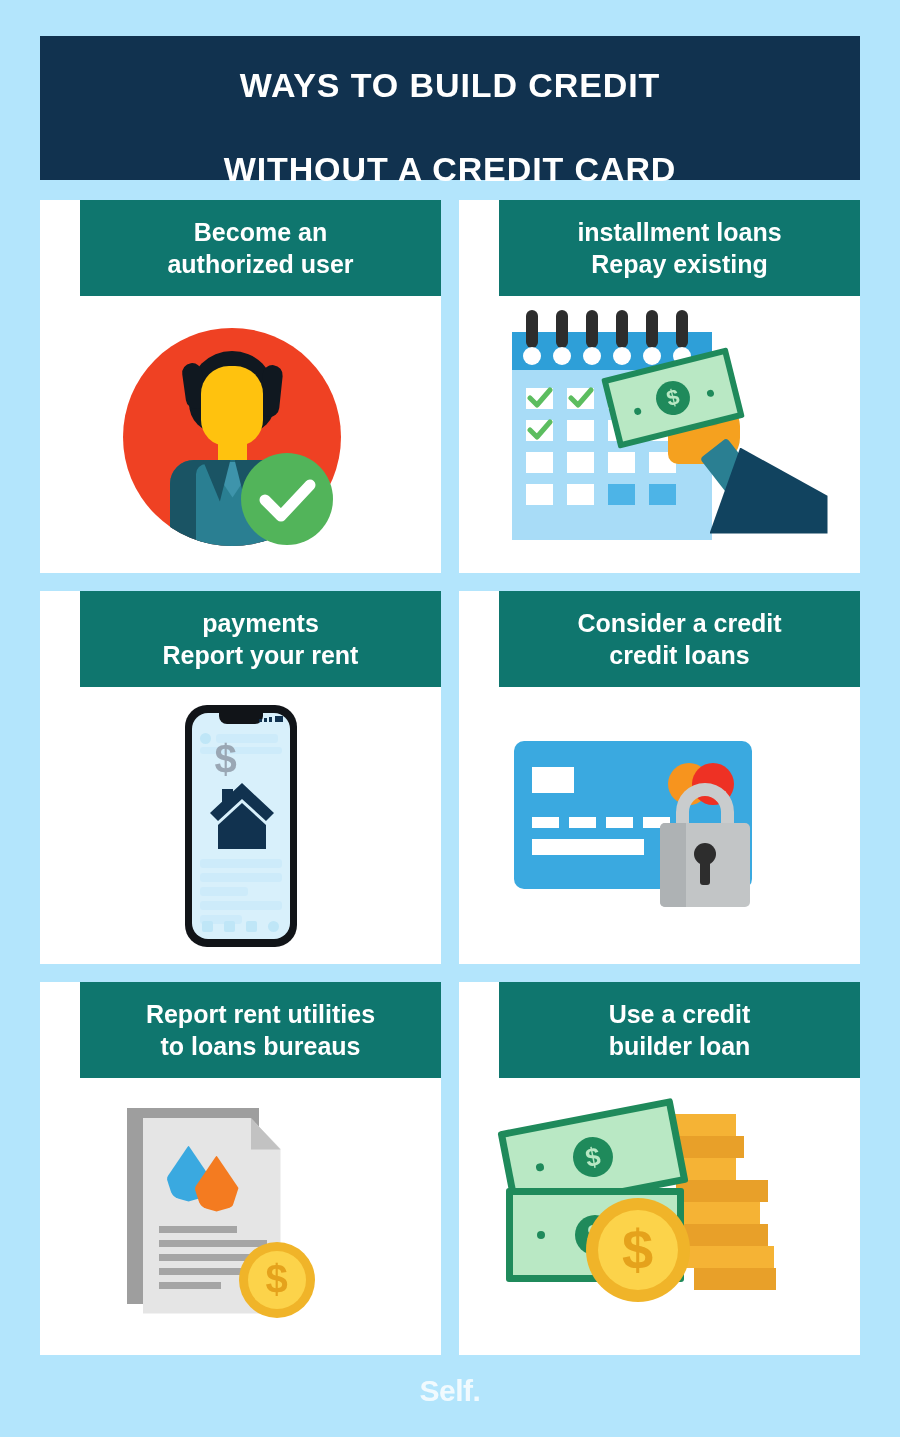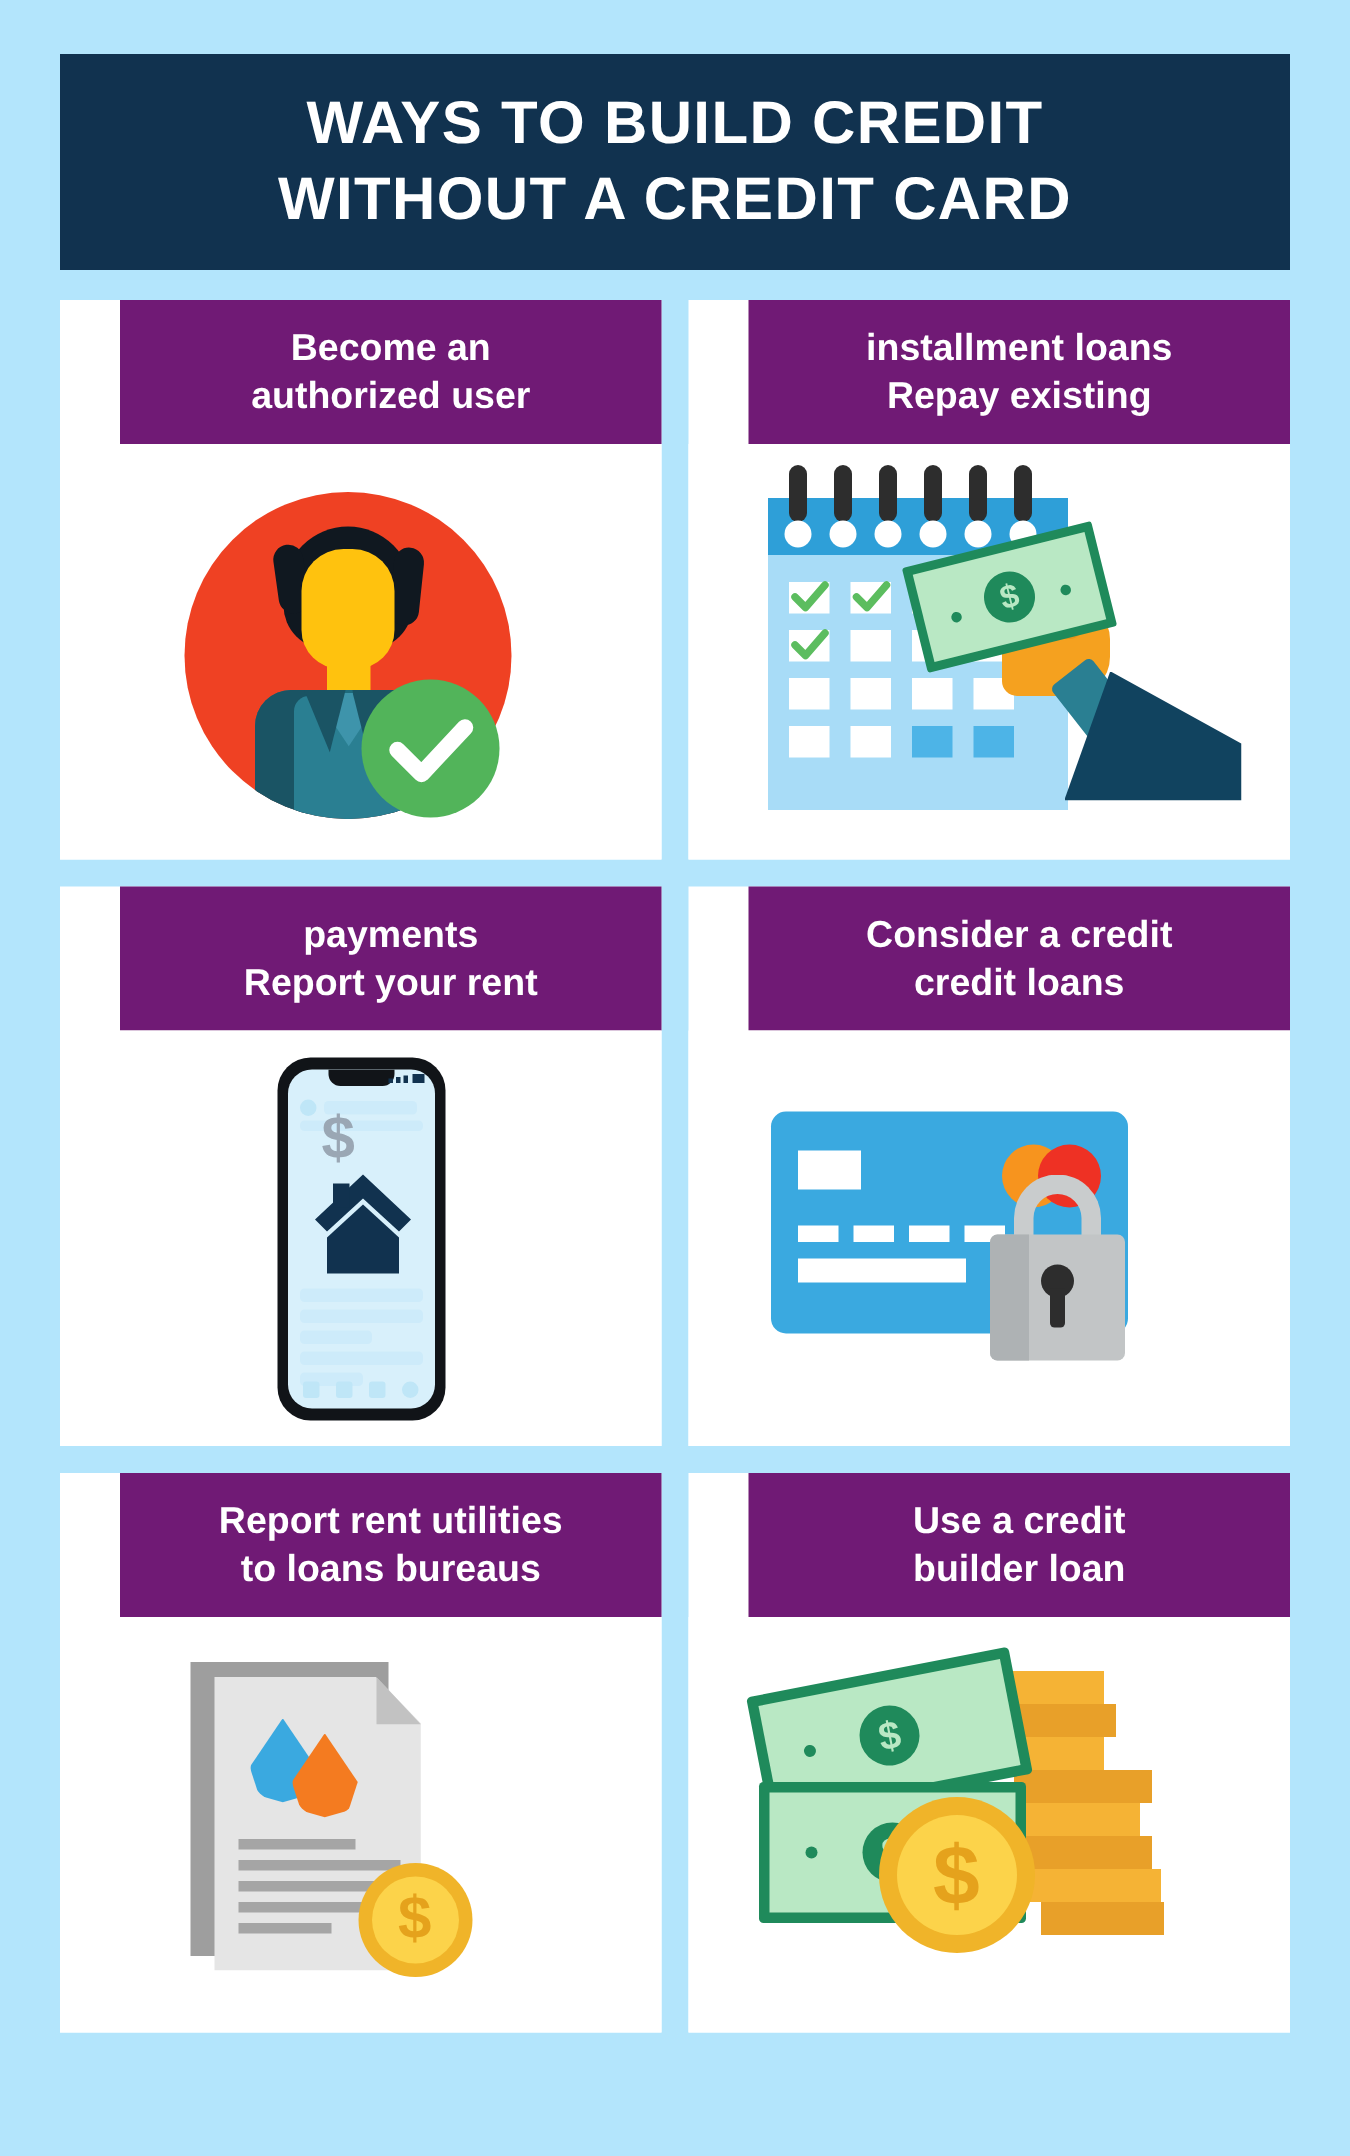--- a/index.html
+++ b/index.html
@@ -29,43 +29,44 @@
     height: 144px;
     background: #11324f;
     display: flex;
     align-items: center;
     justify-content: center;
     flex-direction: column;
     text-align: center;
   }
   .title-line {
     color: #ffffff;
-    font-size: 40px;
+    font-size: 34px;
     font-weight: bold;
     letter-spacing: 0.9px;
     line-height: 1.28;
     text-transform: uppercase;
+    margin-top: 40px;
   }
 
   
   .grid {
     position: absolute;
     left: 40px;
     top: 200px;
     width: 820px;
     display: flex;
     flex-wrap: wrap;
     gap: 18px;
   }
   .card {
     width: 401px;
     background: #ffffff;
   }
   .card-header {
-    background: #701a75;
+    background: #0f766e;
     height: 96px;
     display: flex;
     align-items: center;
     justify-content: center;
     text-align: center;
     padding: 0 14px;
     box-sizing: border-box;
     margin-left: 40px;
   }
   .card-header-text {
@@ -923,14 +924,17 @@
 
           <div class="coin coin-big">
             <div class="coin-inner">$</div>
           </div>
         </div>
       </div>
     </div>
 
   </div>
 
+  <div class="footer">
+    <span class="brand">Self.</span>
+  </div>
 
 </div>
 
 </body></html>

